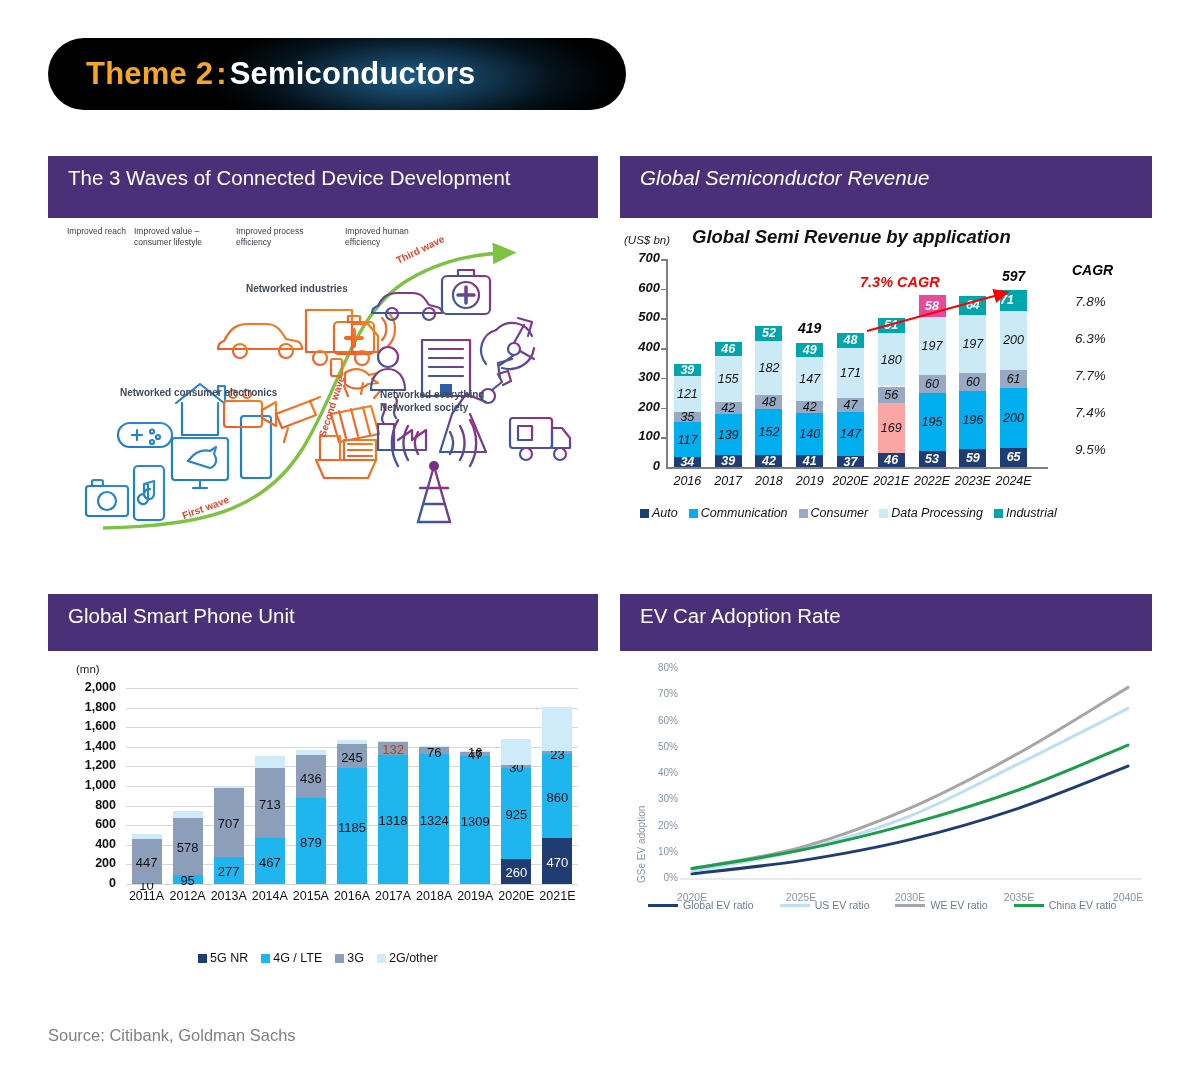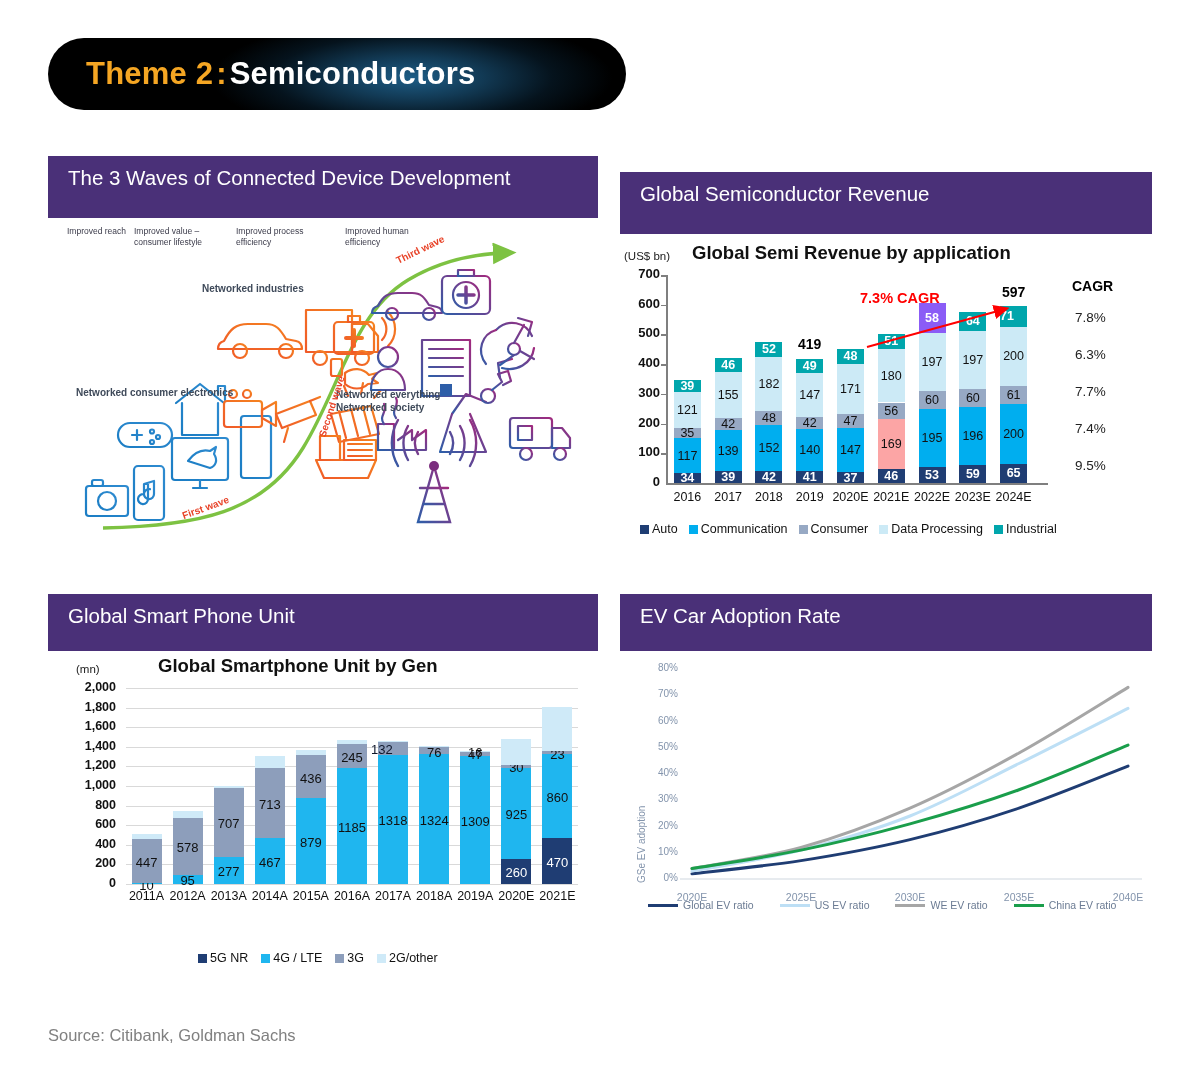--- a/index.html
+++ b/index.html
@@ -36,39 +36,39 @@
   .panel { position:absolute; }
   .panel-header {
     background:#4A3078;
     color:#ffffff;
     font-size:20.5px;
     line-height:25px;
     padding:9px 0 9px 20px;
     font-weight:normal;
   }
   #panel-waves      { left:48px;  top:156px; width:550px; }
-  #panel-semi       { left:620px; top:172px; width:532px; }
+  #panel-semi       { left:620px; top:156px; width:532px;font-style:italic; }
   #panel-phone      { left:48px;  top:594px; width:550px; }
   #panel-ev         { left:620px; top:594px; width:532px; }
   #panel-waves .panel-header { height:62px; }
   #panel-semi  .panel-header { height:62px; }
   #panel-phone .panel-header { height:57px; }
   #panel-ev    .panel-header { height:57px; }
 
   .panel-body { position:relative; background:#fff; }
 
   
   #waves-body { width:550px; height:340px; }
   .waves-svg { position:absolute; left:0; top:0; }
   .wave-cap {
     position:absolute; font-size:8.5px; color:#3b3b4a; line-height:11px;
     font-family:"Liberation Sans", sans-serif;
   }
   .wave-grp-lbl {
-    position:absolute; font-size:10px; font-weight:bold; color:#3f4a5a; line-height:13px;
+    position:absolute; font-size:10px; font-weight:bold; color:#3f4a5a; line-height:13px;margin-left:44px;
   }
 
   
   .chart-title { font-size:18.5px; font-weight:bold; color:#111; }
   .axis-unit { font-size:11.5px; color:#1a1a1a; }
   .ytick { position:absolute; font-size:13px; color:#111; text-align:right; font-weight:bold; }
   .xtick { position:absolute; font-size:12.5px; color:#111; text-align:center; }
   .bar { position:absolute; bottom:0; }
   .seg { position:absolute; width:100%; left:0; }
 
@@ -413,21 +413,21 @@
           </div>
           <div class="seg" style="bottom: 15.7486px; height: 57.9429px; background: rgb(0, 174, 239);">
             <div style="position: absolute; left: 0px; width: 100%; text-align: center; top: 50%; transform: translateY(-50%); font-size: 12.5px; font-weight: normal; color: rgb(17, 17, 17);">195</div>
           </div>
           <div class="seg" style="bottom: 73.6914px; height: 17.8286px; background: rgb(151, 169, 196);">
             <div style="position: absolute; left: 0px; width: 100%; text-align: center; top: 50%; transform: translateY(-50%); font-size: 12.5px; font-weight: normal; color: rgb(17, 17, 17);">60</div>
           </div>
           <div class="seg" style="bottom: 91.52px; height: 58.5371px; background: rgb(204, 234, 246);">
             <div style="position: absolute; left: 0px; width: 100%; text-align: center; top: 50%; transform: translateY(-50%); font-size: 12.5px; font-weight: normal; color: rgb(17, 17, 17);">197</div>
           </div>
-          <div class="seg" style="bottom: 150.057px; height: 30px; background: #8b5cf6;">
+          <div class="seg" style="bottom: 150.057px; height: 22px; background: #ec4899;">
             <div style="position: absolute; left: 0px; width: 100%; text-align: center; top: 50%; transform: translateY(-50%); font-size: 12.5px; font-weight: bold; color: rgb(255, 255, 255);">58</div>
           </div>
         </div>
         <div class="bar" style="left: 292.333px; width: 27px; height: 208px;">
           <div class="seg" style="bottom: 0px; height: 17.5314px; background: rgb(31, 61, 115);">
             <div style="position: absolute; left: 0px; width: 100%; text-align: center; top: 50%; transform: translateY(-50%); font-size: 12.5px; font-weight: bold; color: rgb(255, 255, 255);">59</div>
           </div>
           <div class="seg" style="bottom: 17.5314px; height: 58.24px; background: rgb(0, 174, 239);">
             <div style="position: absolute; left: 0px; width: 100%; text-align: center; top: 50%; transform: translateY(-50%); font-size: 12.5px; font-weight: normal; color: rgb(17, 17, 17);">196</div>
           </div>
@@ -512,21 +512,20 @@
       </div>
   <div class="semi-total" style="left: 168.222px; width: 43px; top: 102.497px;">419</div>
       <div class="semi-total" style="left: 372.111px; width: 43px; top: 49.6057px;">597</div>
     </div>
 </div>
 
 <div class="panel" id="panel-phone">
   <div class="panel-header">Global Smart Phone Unit</div>
   <div class="panel-body" id="phone-body">
     <div class="axis-unit" style="position:absolute; left:28px; top:12px;">(mn)</div>
-    <div class="chart-title" style="position:absolute; left:110px; top:4px;">Global Smartphone Unit by Gen</div>
 
     <div id="phone-grid">
         <div class="gridline" style="left: 78px; width: 452px; top: 233px;"></div>
         <div class="gridline" style="left: 78px; width: 452px; top: 213.4px;"></div>
         <div class="gridline" style="left: 78px; width: 452px; top: 193.8px;"></div>
         <div class="gridline" style="left: 78px; width: 452px; top: 174.2px;"></div>
         <div class="gridline" style="left: 78px; width: 452px; top: 154.6px;"></div>
         <div class="gridline" style="left: 78px; width: 452px; top: 135px;"></div>
         <div class="gridline" style="left: 78px; width: 452px; top: 115.4px;"></div>
         <div class="gridline" style="left: 78px; width: 452px; top: 95.8px;"></div>
@@ -587,21 +586,21 @@
           <div class="seg" style="bottom: 0px; height: 116.13px; background: rgb(31, 182, 239);"></div>
           <div style="position: absolute; left: -7px; width: 44px; text-align: center; bottom: 49.065px; font-size: 13px; color: rgb(17, 17, 17);">1185</div>
           <div class="seg" style="bottom: 116.13px; height: 24.01px; background: rgb(141, 158, 187);"></div>
           <div style="position: absolute; left: -7px; width: 44px; text-align: center; bottom: 119.135px; font-size: 13px; color: rgb(17, 17, 17);">245</div>
           <div class="seg" style="bottom: 140.14px; height: 3.43px; background: rgb(207, 234, 248);"></div>
         </div>
         <div class="bar" style="left: 252.091px; width: 30px; height: 196px;">
           <div class="seg" style="bottom: 0px; height: 129.164px; background: rgb(31, 182, 239);"></div>
           <div style="position: absolute; left: -7px; width: 44px; text-align: center; bottom: 55.582px; font-size: 13px; color: rgb(17, 17, 17);">1318</div>
           <div class="seg" style="bottom: 129.164px; height: 12.936px; background: rgb(141, 158, 187);"></div>
-          <div style="position: absolute; left: -7px; width: 44px; bottom: 126.632px; font-size: 13px; color: #0f172a;">132</div>
+          <div style="position: absolute; left: -7px; width: 44px; text-align: center; bottom: 126.632px; font-size: 13px; color: #c2410c;">132</div>
           <div class="seg" style="bottom: 142.1px; height: 0.98px; background: rgb(207, 234, 248);"></div>
         </div>
         <div class="bar" style="left: 293.182px; width: 30px; height: 196px;">
           <div class="seg" style="bottom: 0px; height: 129.752px; background: rgb(31, 182, 239);"></div>
           <div style="position: absolute; left: -7px; width: 44px; text-align: center; bottom: 55.876px; font-size: 13px; color: rgb(17, 17, 17);">1324</div>
           <div class="seg" style="bottom: 129.752px; height: 7.448px; background: rgb(141, 158, 187);"></div>
           <div style="position: absolute; left: -7px; width: 44px; text-align: center; bottom: 124.476px; font-size: 13px; color: rgb(17, 17, 17);">76</div>
           <div class="seg" style="bottom: 137.2px; height: 0.49px; background: rgb(207, 234, 248);"></div>
         </div>
         <div class="bar" style="left: 334.273px; width: 30px; height: 196px;">

